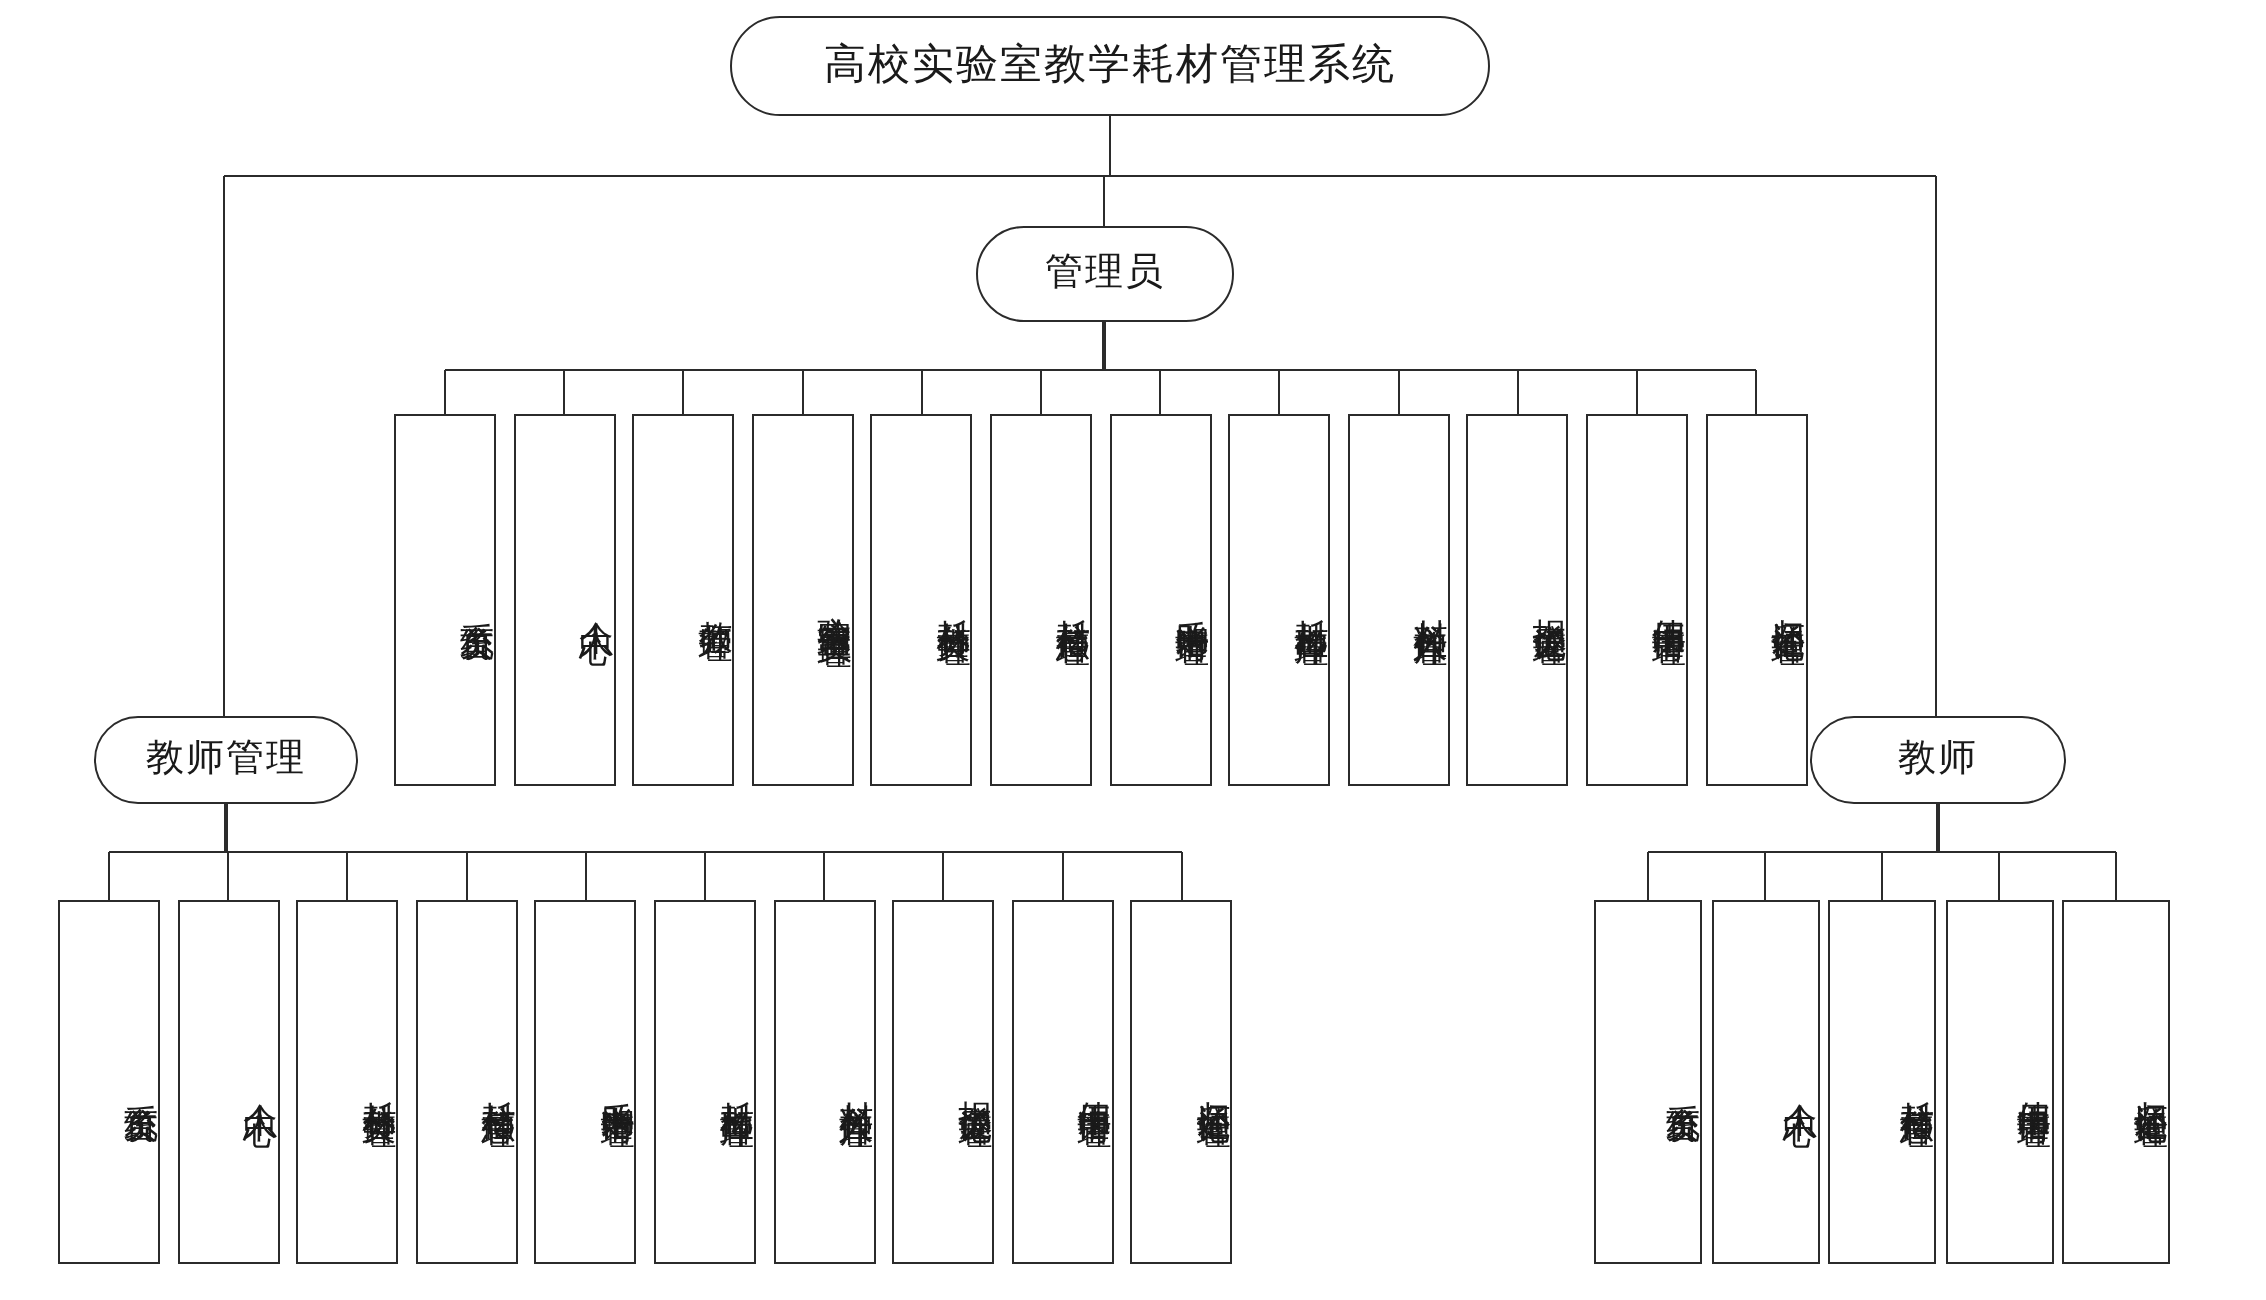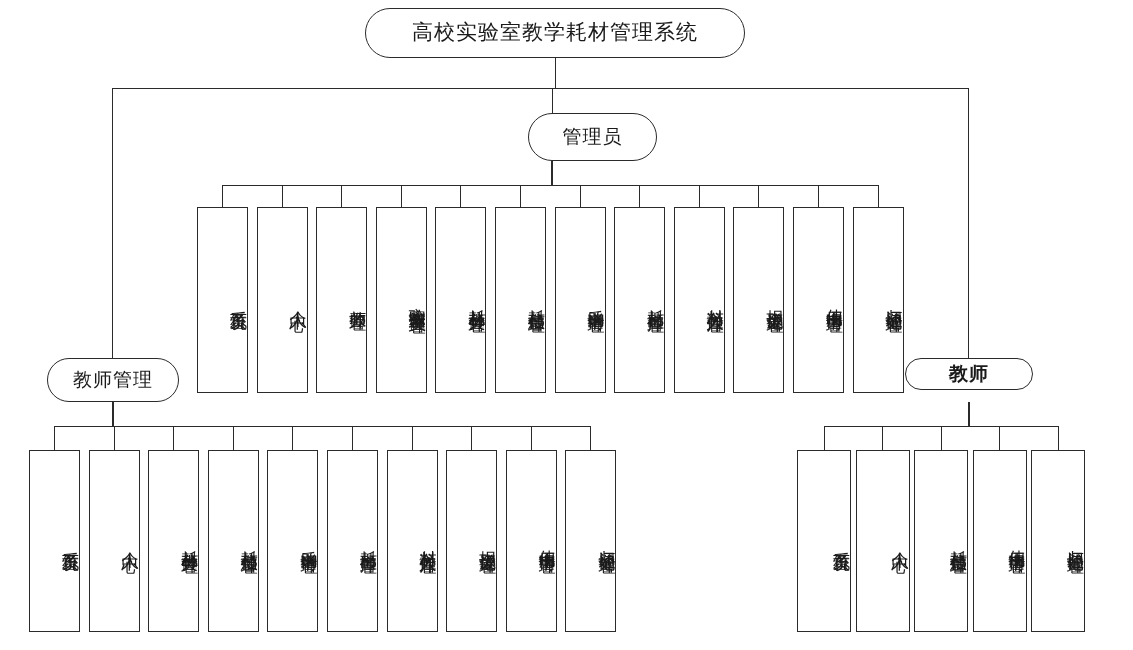--- a/index.html
+++ b/index.html
@@ -100,25 +100,25 @@
       <line x1="882.5" y1="426" x2="882.5" y2="450" stroke="#2b2b2b" stroke-width="1" shape-rendering="crispEdges"></line>
       <line x1="941" y1="426" x2="941" y2="450" stroke="#2b2b2b" stroke-width="1" shape-rendering="crispEdges"></line>
       <line x1="999.5" y1="426" x2="999.5" y2="450" stroke="#2b2b2b" stroke-width="1" shape-rendering="crispEdges"></line>
       <line x1="1058" y1="426" x2="1058" y2="450" stroke="#2b2b2b" stroke-width="1" shape-rendering="crispEdges"></line>
       <line x1="824" y1="426" x2="1058" y2="426" stroke="#2b2b2b" stroke-width="1" shape-rendering="crispEdges"></line>
       <line x1="969" y1="402" x2="969" y2="426" stroke="#2b2b2b" stroke-width="1.6" shape-rendering="crispEdges"></line>
     </svg>
 
   <div class="node horiz" id="root-node" style="left:365px; top:8px; width:380px; height:50px;">高校实验室教学耗材管理系统</div>
 
-  <div class="node horiz" id="role-admin" style="left:488px; top:113px; width:129px; height:48px;margin-left:40px;">管理员</div>
+  <div class="node horiz" id="role-admin" style="left:488px; top:113px; width:129px; height:48px;">管理员</div>
 
   <div class="node horiz" id="role-lab-admin" style="left:47px; top:358px; width:132px; height:44px;">教师管理</div>
 
-  <div class="node horiz" id="role-teacher" style="left:905px; top:358px; width:128px; height:32px;font-weight:bold;">教师</div>
+  <div class="node horiz" id="role-teacher" style="left:905px; top:358px; width:128px; height:44px;">教师</div>
 
   <div id="leaf-layer">
       <div class="node vert" style="left: 197px; top: 207px; width: 51px; height: 186px;">
         <span>系统首页</span>
       </div>
       <div class="node vert" style="left: 256.6px; top: 207px; width: 51px; height: 186px;">
         <span>个人中心</span>
       </div>
       <div class="node vert" style="left: 316.2px; top: 207px; width: 51px; height: 186px;">
         <span>教师管理</span>

